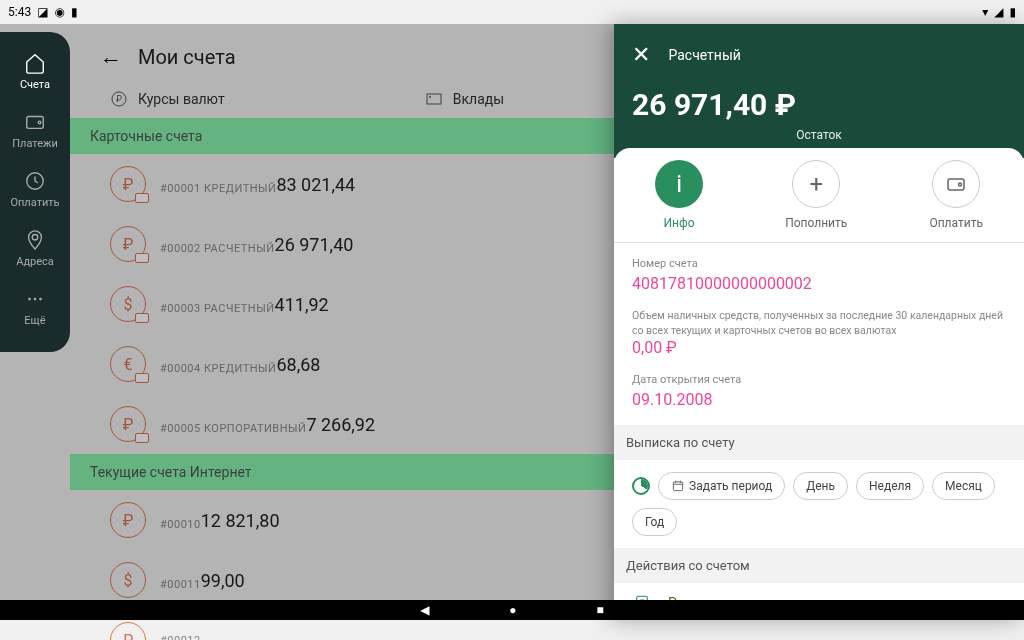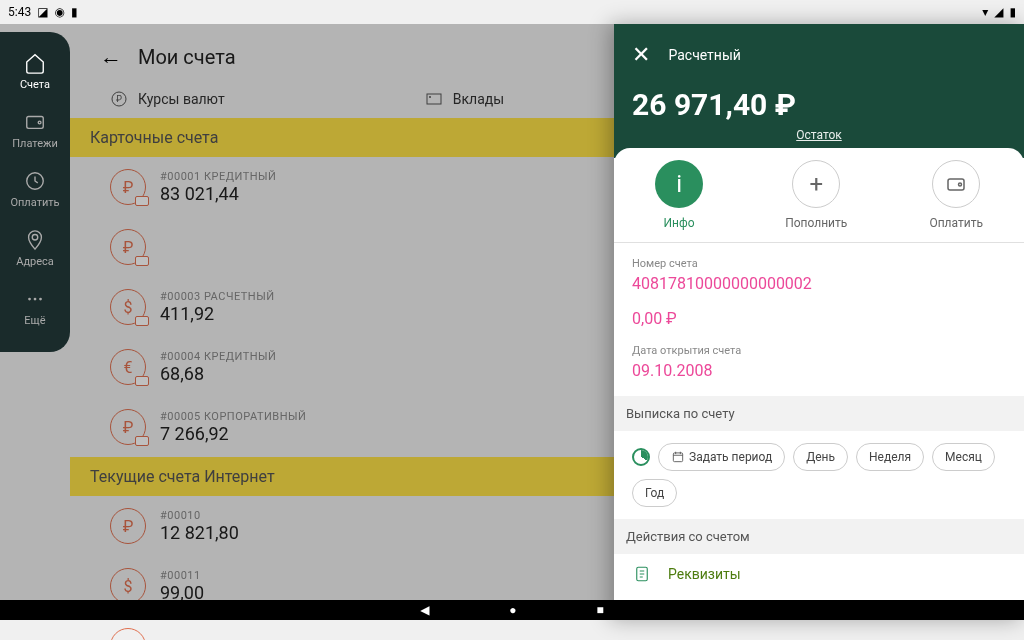--- a/index.html
+++ b/index.html
@@ -19,36 +19,36 @@
 
 .main { position: absolute; left: 70px; top: 0; right: 0; bottom: 0; padding: 10px 20px; }
 .main-header { display: flex; align-items: center; gap: 16px; padding: 10px 0 20px 10px; }
 .back-arrow { font-size: 22px; cursor: pointer; }
 .title { font-size: 20px; font-weight: 400; color: #222; }
 
 .chips-row { display: flex; gap: 200px; padding: 0 20px 10px 20px; }
 .chip { display: flex; align-items: center; gap: 10px; font-size: 14px; color: #333; cursor: pointer; }
 .chip-icon { width: 18px; height: 18px; display:flex; align-items:center; justify-content:center; }
 
-.section-header { background: #fde047; padding: 10px 20px; font-size: 16px; color: #555; margin: 0 -20px; }
+.section-header { background: #86efac; padding: 10px 20px; font-size: 14px; color: #555; margin: 0 -20px; }
 
 .account-row { display: flex; align-items: center; gap: 14px; padding: 12px 20px; }
 .currency-circle { width: 36px; height: 36px; border: 1.5px solid #e07050; border-radius: 50%; display: flex; align-items: center; justify-content: center; color: #e07050; font-size: 16px; position: relative; }
 .card-badge { position: absolute; bottom: -2px; right: -4px; width: 14px; height: 10px; border: 1.5px solid #e07050; border-radius: 2px; background: #fff; }
-.acc-meta { display: flex; flex-direction: column; }
+.acc-meta { display: flex; flex-direction: row; align-items: flex-end; }
 .acc-label { font-size: 11px; letter-spacing: 0.5px; color: #888; text-transform: uppercase; }
 .acc-amount { font-size: 18px; color: #222; }
 
 .drawer { position: absolute; right: 0; top: 0; width: 410px; height: 596px; background: #fff; z-index: 10; box-shadow: -4px 0 20px rgba(0,0,0,0.3); display: flex; flex-direction: column; }
 .drawer-header { background: #1a4a3a; color: #fff; padding: 18px 18px 16px 18px; }
 .drawer-top { display: flex; align-items: center; gap: 18px; }
 .close-x { font-size: 22px; cursor: pointer; }
 .drawer-title { font-size: 14px; }
 .drawer-balance { font-size: 30px; font-weight: 700; margin-top: 20px; }
-.drawer-sub { text-align: center; font-size: 12px; margin-top: 6px; opacity: 0.9; text-decoration: underline; }
+.drawer-sub { text-align: center; font-size: 12px; margin-top: 6px; opacity: 0.9; }
 
 .tabs { display: flex; justify-content: space-around; padding: 12px 0; border-bottom: 1px solid #e0e0e0; background:#fff; border-top-left-radius:16px; border-top-right-radius:16px; margin-top:-10px; }
 .tab { display: flex; flex-direction: column; align-items: center; gap: 8px; font-size: 12px; color: #666; cursor: pointer; }
 .tab.active { color: #2a8f5e; }
 .tab-circle { width: 48px; height: 48px; border-radius: 50%; display: flex; align-items: center; justify-content: center; font-size: 24px; }
 .tab.active .tab-circle { background: #2a8f5e; color: #fff; }
 .tab:not(.active) .tab-circle { border: 1.5px solid #ccc; color: #666; }
 
 .drawer-body { flex: 1; overflow-y: auto; padding: 14px 18px 0 18px; }
 .field-label { font-size: 11px; color: #888; margin-bottom: 4px; }
@@ -117,20 +117,24 @@
     <div id="accounts-list">
         <div class="account-row">
           <div class="currency-circle">₽<div class="card-badge"></div></div>
           <div class="acc-meta">
             <div class="acc-label">#00001 КРЕДИТНЫЙ</div>
             <div class="acc-amount">83 021,44</div>
           </div>
         </div>
         <div class="account-row">
           <div class="currency-circle">₽<div class="card-badge"></div></div>
+          <div class="acc-meta">
+            <div class="acc-label">#00002 РАСЧЕТНЫЙ</div>
+            <div class="acc-amount">26 971,40</div>
+          </div>
         </div>
         <div class="account-row">
           <div class="currency-circle">$<div class="card-badge"></div></div>
           <div class="acc-meta">
             <div class="acc-label">#00003 РАСЧЕТНЫЙ</div>
             <div class="acc-amount">411,92</div>
           </div>
         </div>
         <div class="account-row">
           <div class="currency-circle">€<div class="card-badge"></div></div>
@@ -252,20 +256,21 @@
             </svg>
           </div>
         <span>Оплатить</span>
       </div>
     </div>
 
     <div class="drawer-body">
       <div class="field-label">Номер счета</div>
       <div class="field-value">40817810000000000002</div>
 
+      <div class="small-text">Объем наличных средств, полученных за последние 30 календарных дней со всех текущих и карточных счетов во всех валютах</div>
       <div class="field-value">0,00 ₽</div>
 
       <div class="field-label">Дата открытия счета</div>
       <div class="field-value">09.10.2008</div>
 
       <div class="gray-section">Выписка по счету</div>
 
       <div class="pills">
         <span class="pie-icon"></span>
         <span class="pill">

